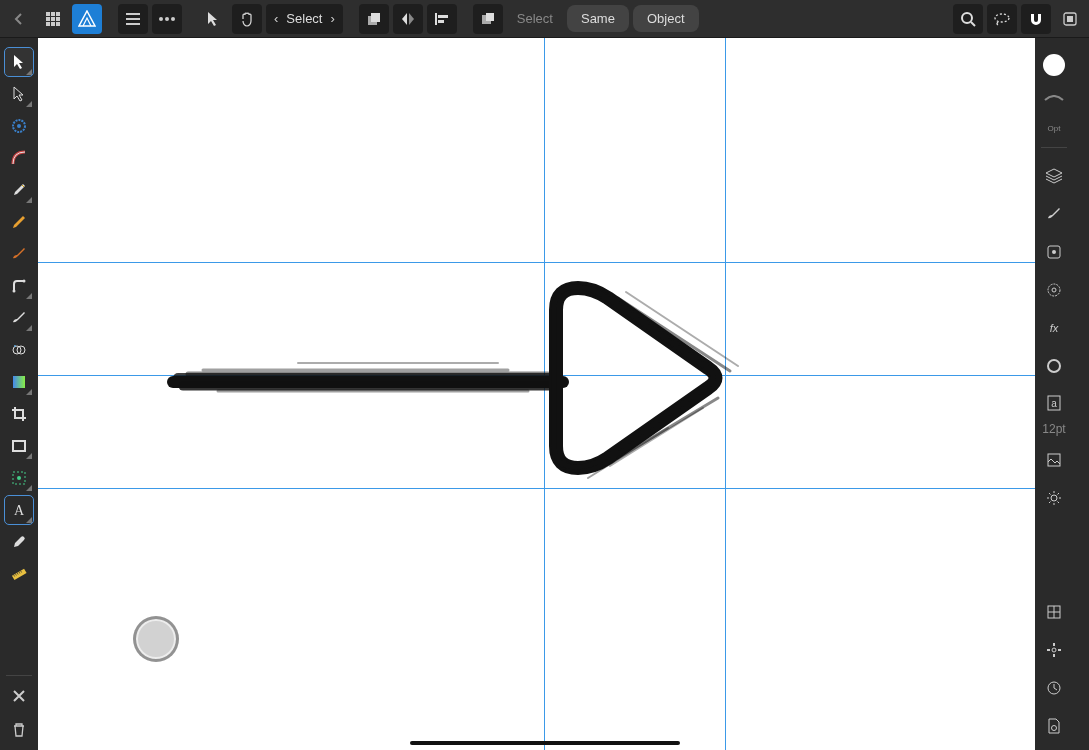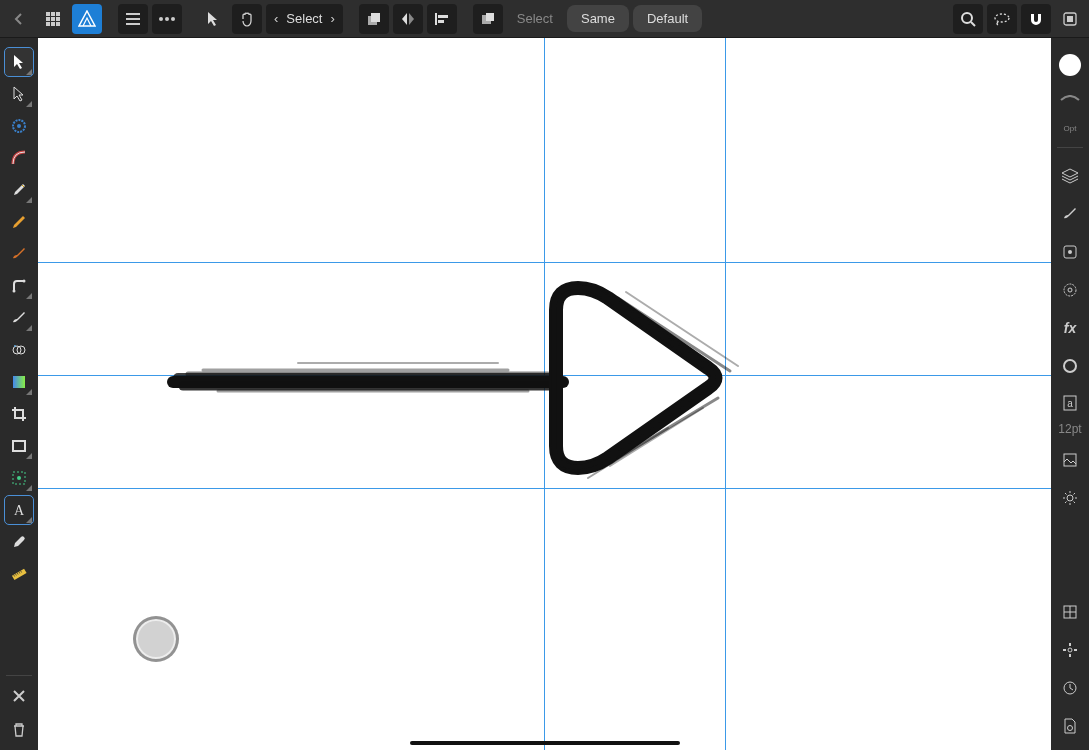--- a/index.html
+++ b/index.html
@@ -106,21 +106,21 @@
   width: 38px;
   display: flex;
   flex-direction: column;
   align-items: center;
   gap: 6px;
 }
 
 
 .right-tools {
   position: absolute;
-  top: 38px; right: 0; bottom: 0;
+  top: 38px; right: 16px; bottom: 0;
   width: 38px;
   background: #2a2a2a;
   display: flex;
   flex-direction: column;
   align-items: center;
   padding-top: 16px;
   gap: 10px;
   z-index: 5;
 }
 .color-swatch {
@@ -271,21 +271,21 @@
   </div>
   <div class="tb-sep"></div>
   <div class="tb-btn dark">
     <svg width="16" height="16" viewBox="0 0 16 16">
         <rect x="2" y="4" width="9" height="9" fill="#aaa"></rect>
         <rect x="6" y="2" width="8" height="8" fill="#ddd"></rect>
       </svg>
   </div>
   <span class="tb-label">Select</span>
   <span class="tb-pill">Same</span>
-  <span class="tb-pill">Default</span>
+  <span class="tb-pill">Object</span>
 
   <div class="tb-spacer"></div>
 
   <div class="tb-btn dark">
     <svg width="16" height="16" viewBox="0 0 16 16">
         <circle cx="7" cy="7" r="5" fill="none" stroke="#ddd" stroke-width="2"></circle>
         <path d="M11 11 L15 15" stroke="#ddd" stroke-width="2"></path>
       </svg>
   </div>
   <div class="tb-btn dark">
@@ -452,21 +452,21 @@
         <circle cx="8" cy="8" r="2" fill="#ccc"></circle>
       </svg>
   </div>
   <div class="tool-btn">
     <svg width="16" height="16" viewBox="0 0 16 16">
         <circle cx="8" cy="8" r="6" fill="none" stroke="#ccc" stroke-width="1" stroke-dasharray="2 1"></circle>
         <circle cx="8" cy="8" r="2" fill="none" stroke="#ccc"></circle>
       </svg>
   </div>
   <div class="tool-btn">
-    <span style="font-size:14px;font-weight:bold;font-style:italic;color:#ccc;">fx</span>
+    <span style="font-size:11px;font-weight:normal;font-style:italic;color:#ccc;">fx</span>
   </div>
   <div class="tool-btn">
     <svg width="16" height="16" viewBox="0 0 16 16">
         <circle cx="8" cy="8" r="6" fill="none" stroke="#ccc" stroke-width="2"></circle>
       </svg>
   </div>
   <div class="tool-btn">
     <svg width="16" height="18" viewBox="0 0 16 18">
         <rect x="2" y="1" width="12" height="14" fill="none" stroke="#ccc"></rect>
         <text x="8" y="12" text-anchor="middle" font-size="10" fill="#ccc">a</text>

